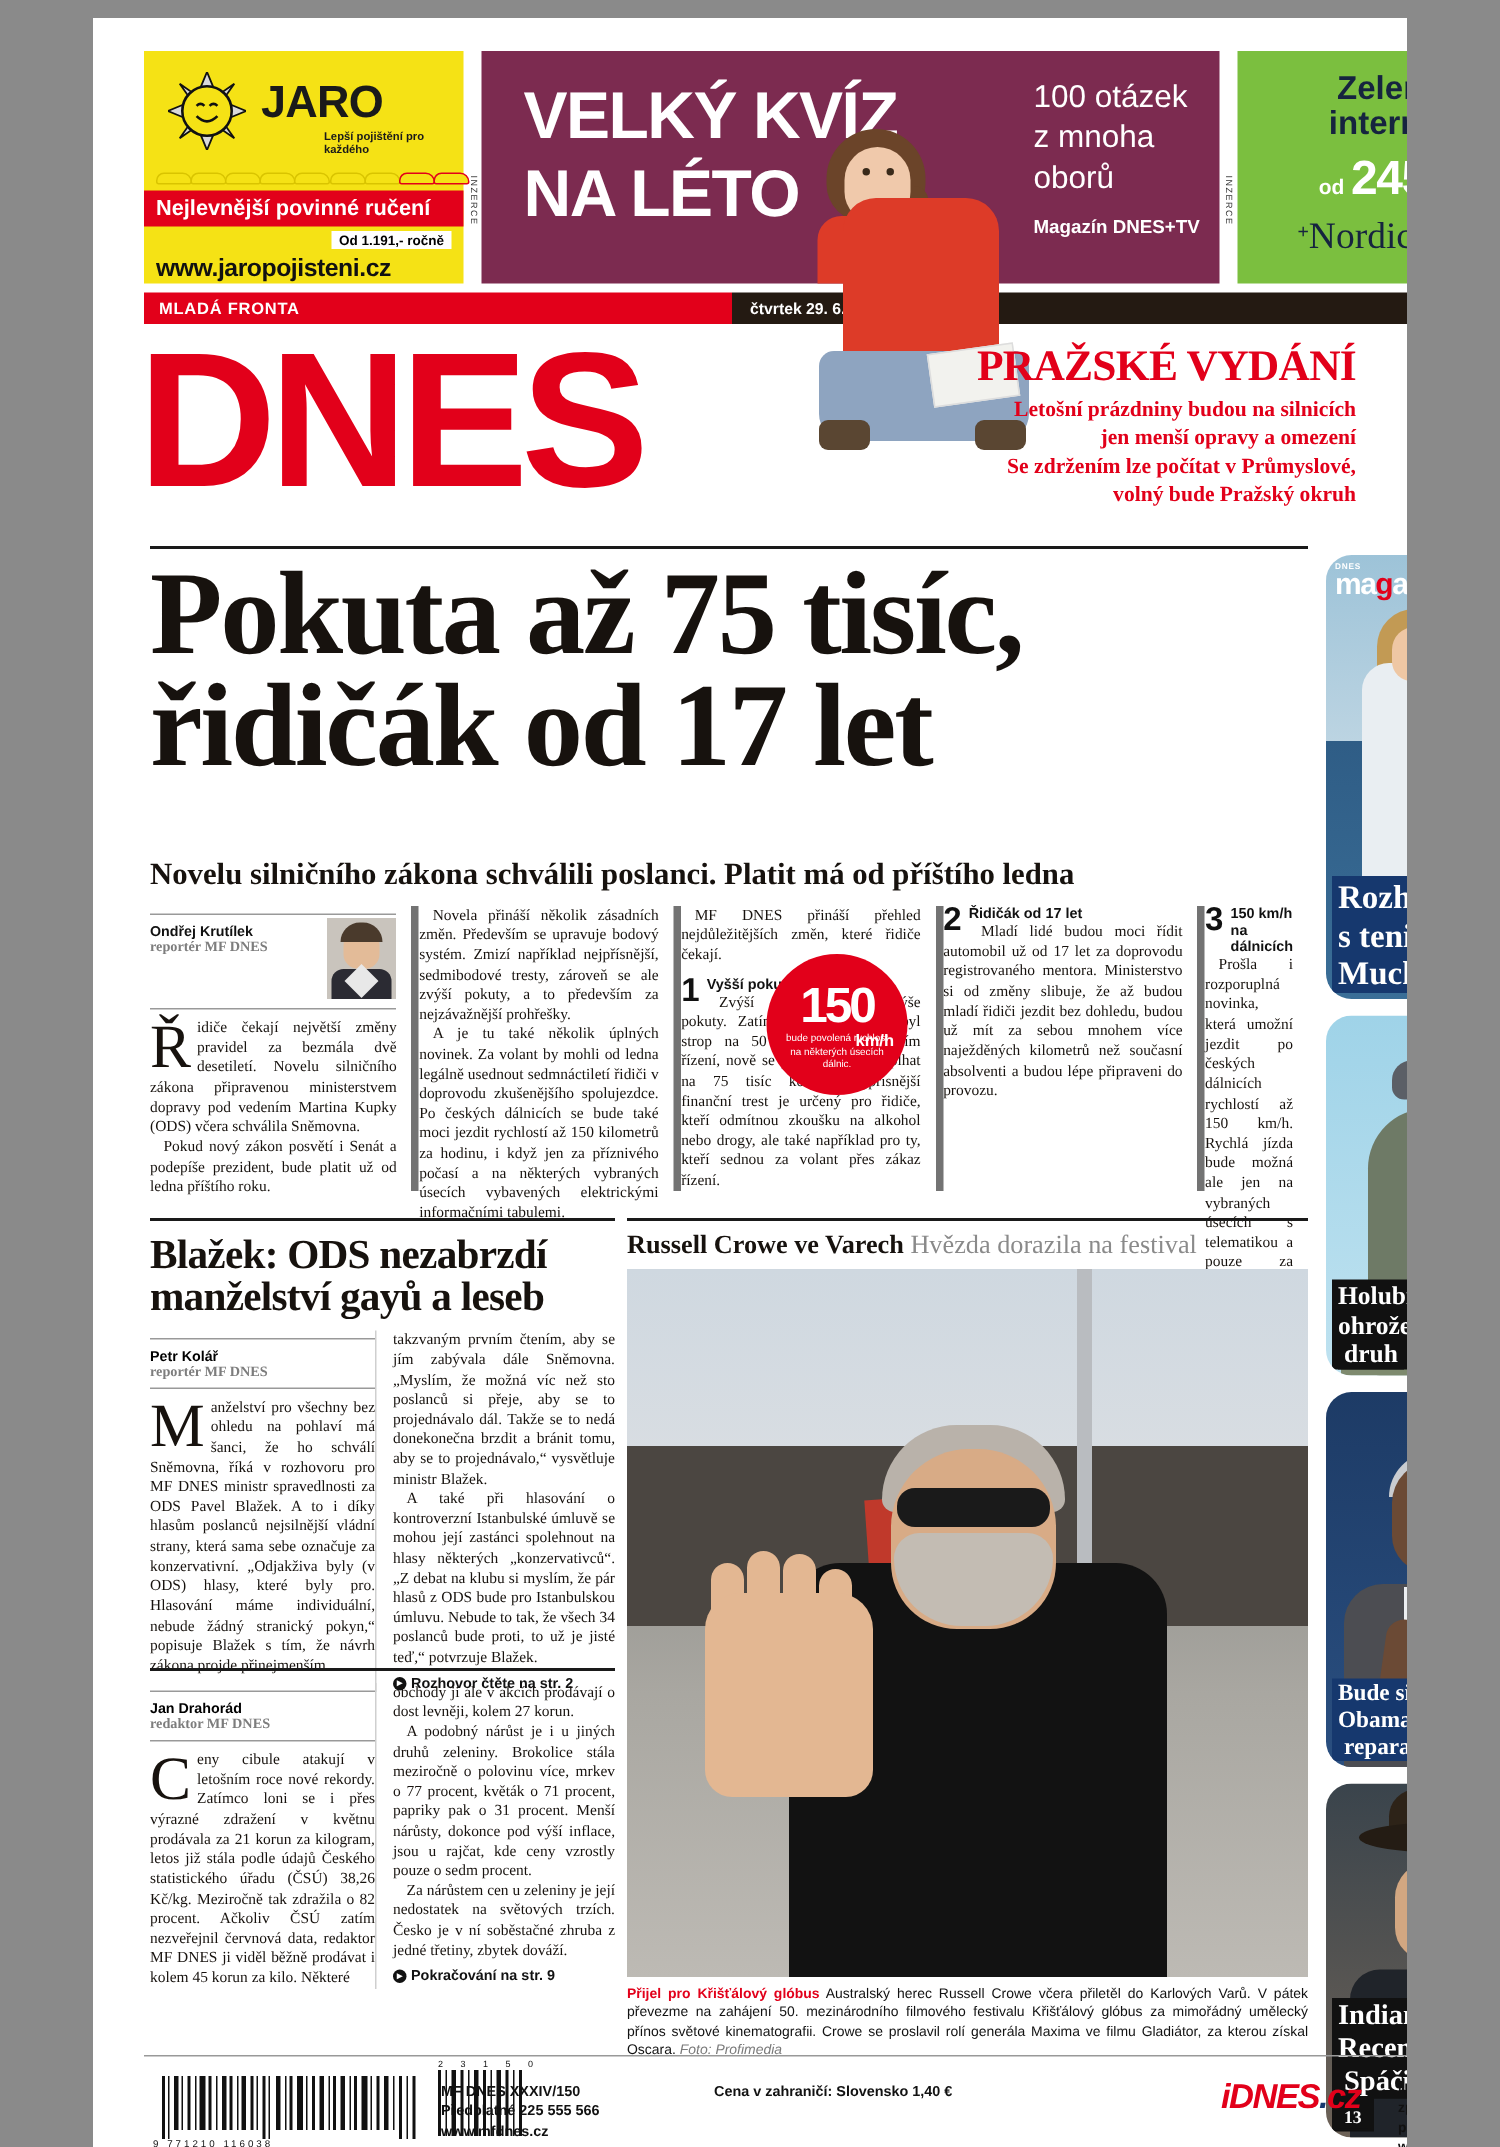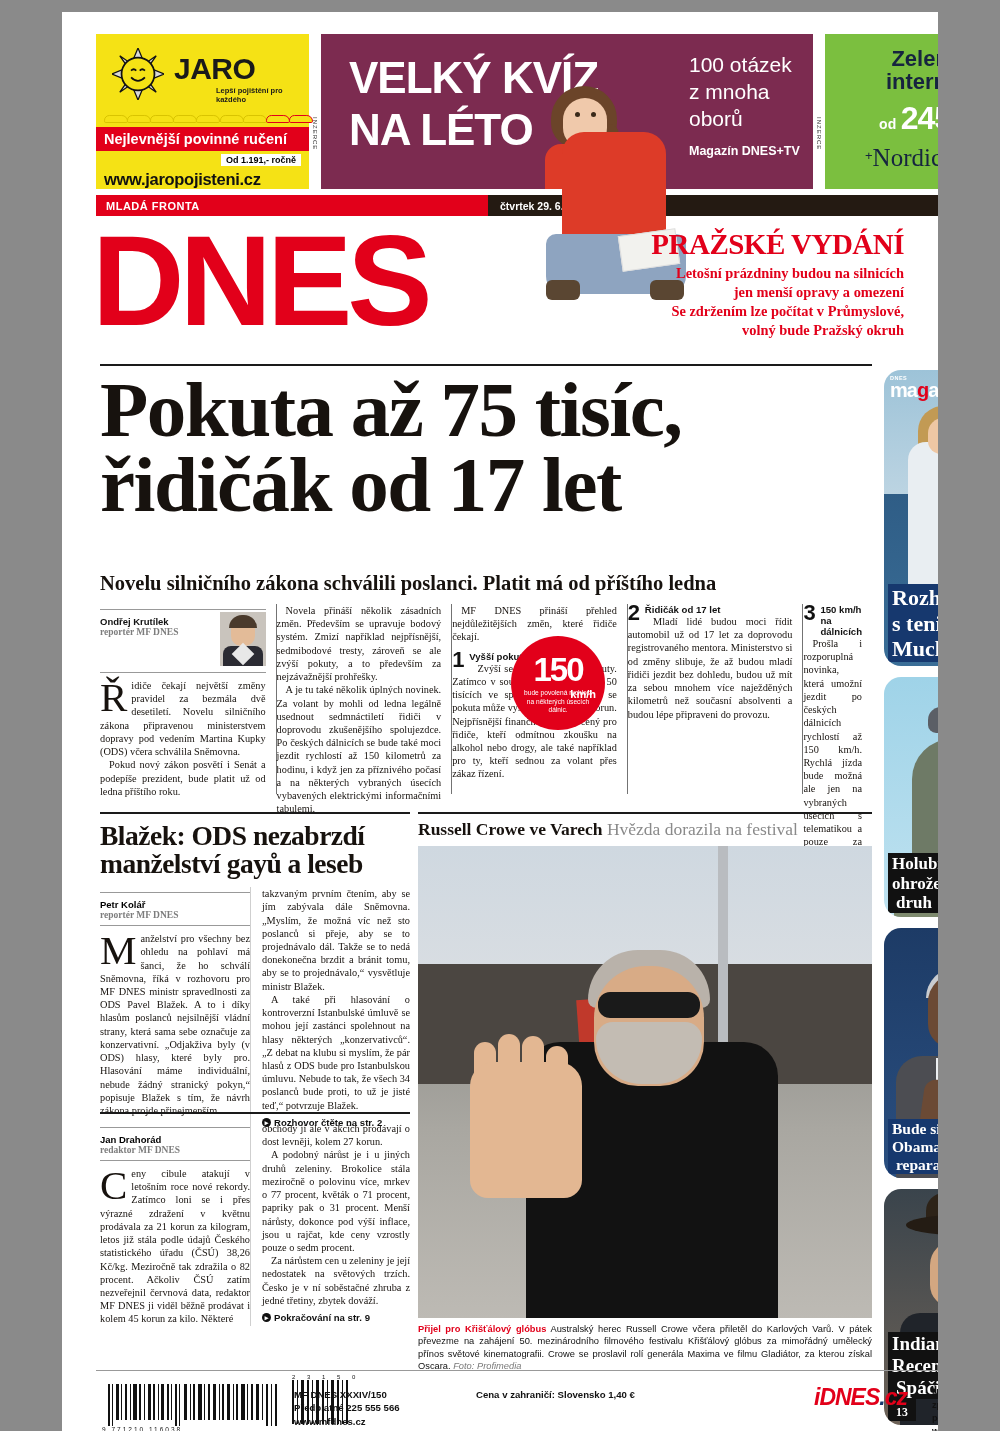--- a/index.html
+++ b/index.html
@@ -65,21 +65,21 @@
 
   
   .rule-hv{position:absolute;background:#1a1a1a;}
   .main-hl{position:absolute;left:38px;top:360px;width:770px;font-family:"Liberation Serif",serif;font-size:79px;font-weight:bold;color:#17120e;line-height:.95;letter-spacing:-1.5px;}
   .main-sub{position:absolute;left:38px;top:560px;width:770px;font-family:"Liberation Serif",serif;font-size:20.5px;font-weight:bold;color:#17120e;}
 
   
   .lead-wrap{position:absolute;left:38px;top:592px;width:772px;height:190px;}
   .lcols{display:flex;gap:0;height:100%;}
   .lcol{width:182px;padding-right:10px;box-sizing:border-box;position:relative;}
-  .lcol + .lcol{border-left:1px solid #737373;}
+  .lcol + .lcol{border-left:5px solid #737373;}
   .byline{margin-bottom:6px;position:relative;min-height:50px;}
   .byline .bname{font-size:9.5px;font-weight:bold;color:#111;}
   .byline .brole{font-family:"Liberation Serif",serif;font-size:9.5px;color:#7d7d7d;font-weight:bold;}
   .byline-photo{position:absolute;right:0;top:-4px;width:46px;height:54px;background:#c9c4bd;overflow:hidden;}
   .bp-head{position:absolute;left:11px;top:6px;width:24px;height:28px;background:#e3bb98;border-radius:12px 12px 10px 10px;}
   .bp-hair{position:absolute;left:9px;top:3px;width:28px;height:13px;background:#4a3a2c;border-radius:14px 14px 0 0;}
   .bp-shirt{position:absolute;left:3px;top:34px;width:40px;height:22px;background:#2b2b33;border-radius:8px 8px 0 0;}
   .bp-collar{position:absolute;left:15px;top:34px;width:16px;height:16px;background:#e8e8e8;transform:rotate(45deg);}
   .rule-thin{border-top:1px solid #999;margin:5px 0 6px;}
   p.body{font-family:"Liberation Serif",serif;font-size:10.3px;line-height:1.285;color:#17120e;margin:0;text-align:justify;text-indent:9px;}

